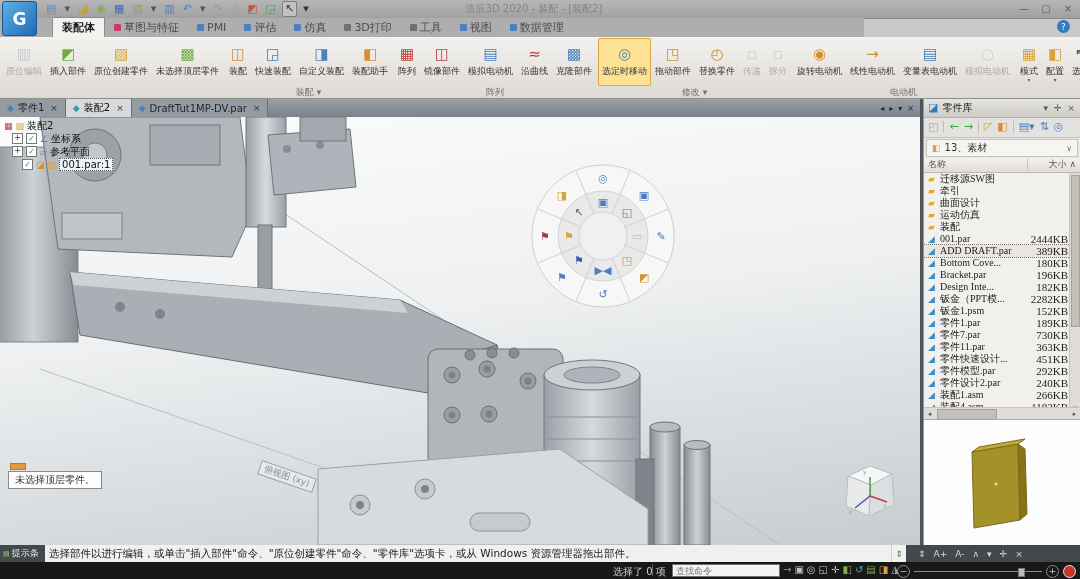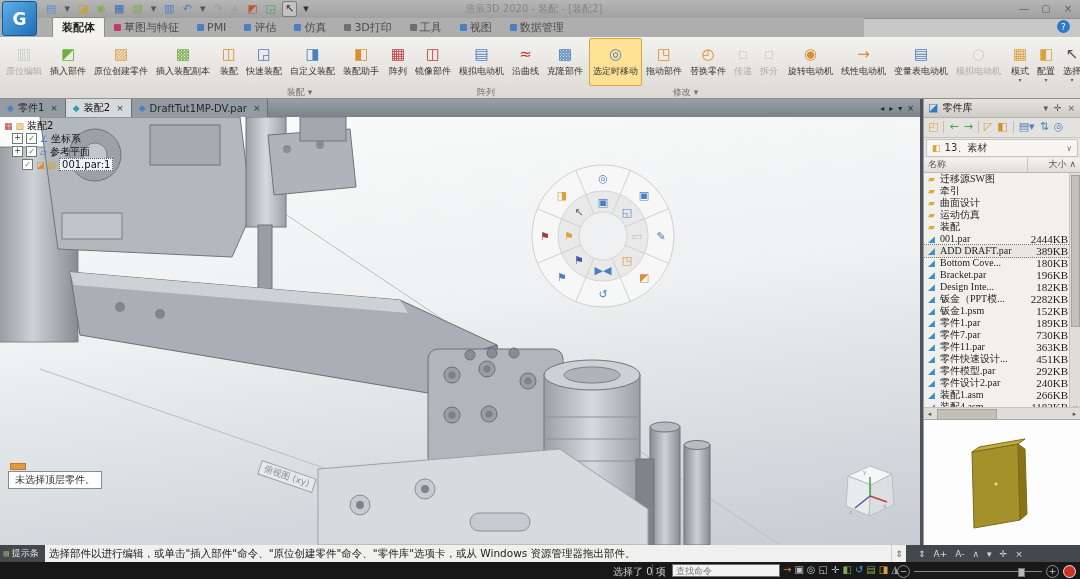--- a/index.html
+++ b/index.html
@@ -215,21 +215,21 @@
           <div class="rbtn">
             <span class="glyph" style="color: rgb(111, 174, 63);">◩</span>
             <span class="lbl">插入部件</span>
           </div>
           <div class="rbtn">
             <span class="glyph" style="color: rgb(217, 162, 58);">▨</span>
             <span class="lbl">原位创建零件</span>
           </div>
           <div class="rbtn">
             <span class="glyph" style="color: rgb(111, 174, 63);">▩</span>
-            <span class="lbl">插入装配副本</span>
+            <span class="lbl">未选择顶层零件</span>
           </div>
         </div>
       </div>
       <div class="gsep"></div>
       <div class="rgroup">
         <div class="rbtns">
           <div class="rbtn">
             <span class="glyph" style="color: rgb(217, 142, 50);">◫</span>
             <span class="lbl">装配</span>
           </div>
@@ -313,20 +313,21 @@
           </div>
           <div class="rbtn">
             <span class="glyph" style="color: rgb(74, 127, 193);">▤</span>
             <span class="lbl">变量表电动机</span>
           </div>
           <div class="rbtn disabled">
             <span class="glyph" style="color: rgb(168, 168, 168);">○</span>
             <span class="lbl">模拟电动机</span>
           </div>
         </div>
+        <div class="glabel">电动机</div>
       </div>
       <div class="gsep"></div>
       <div class="rgroup">
         <div class="rbtns">
           <div class="rbtn">
             <span class="glyph" style="color: rgb(217, 162, 58);">▦</span>
             <span class="lbl">模式</span>
             <span class="mni">▾</span>
           </div>
           <div class="rbtn">

